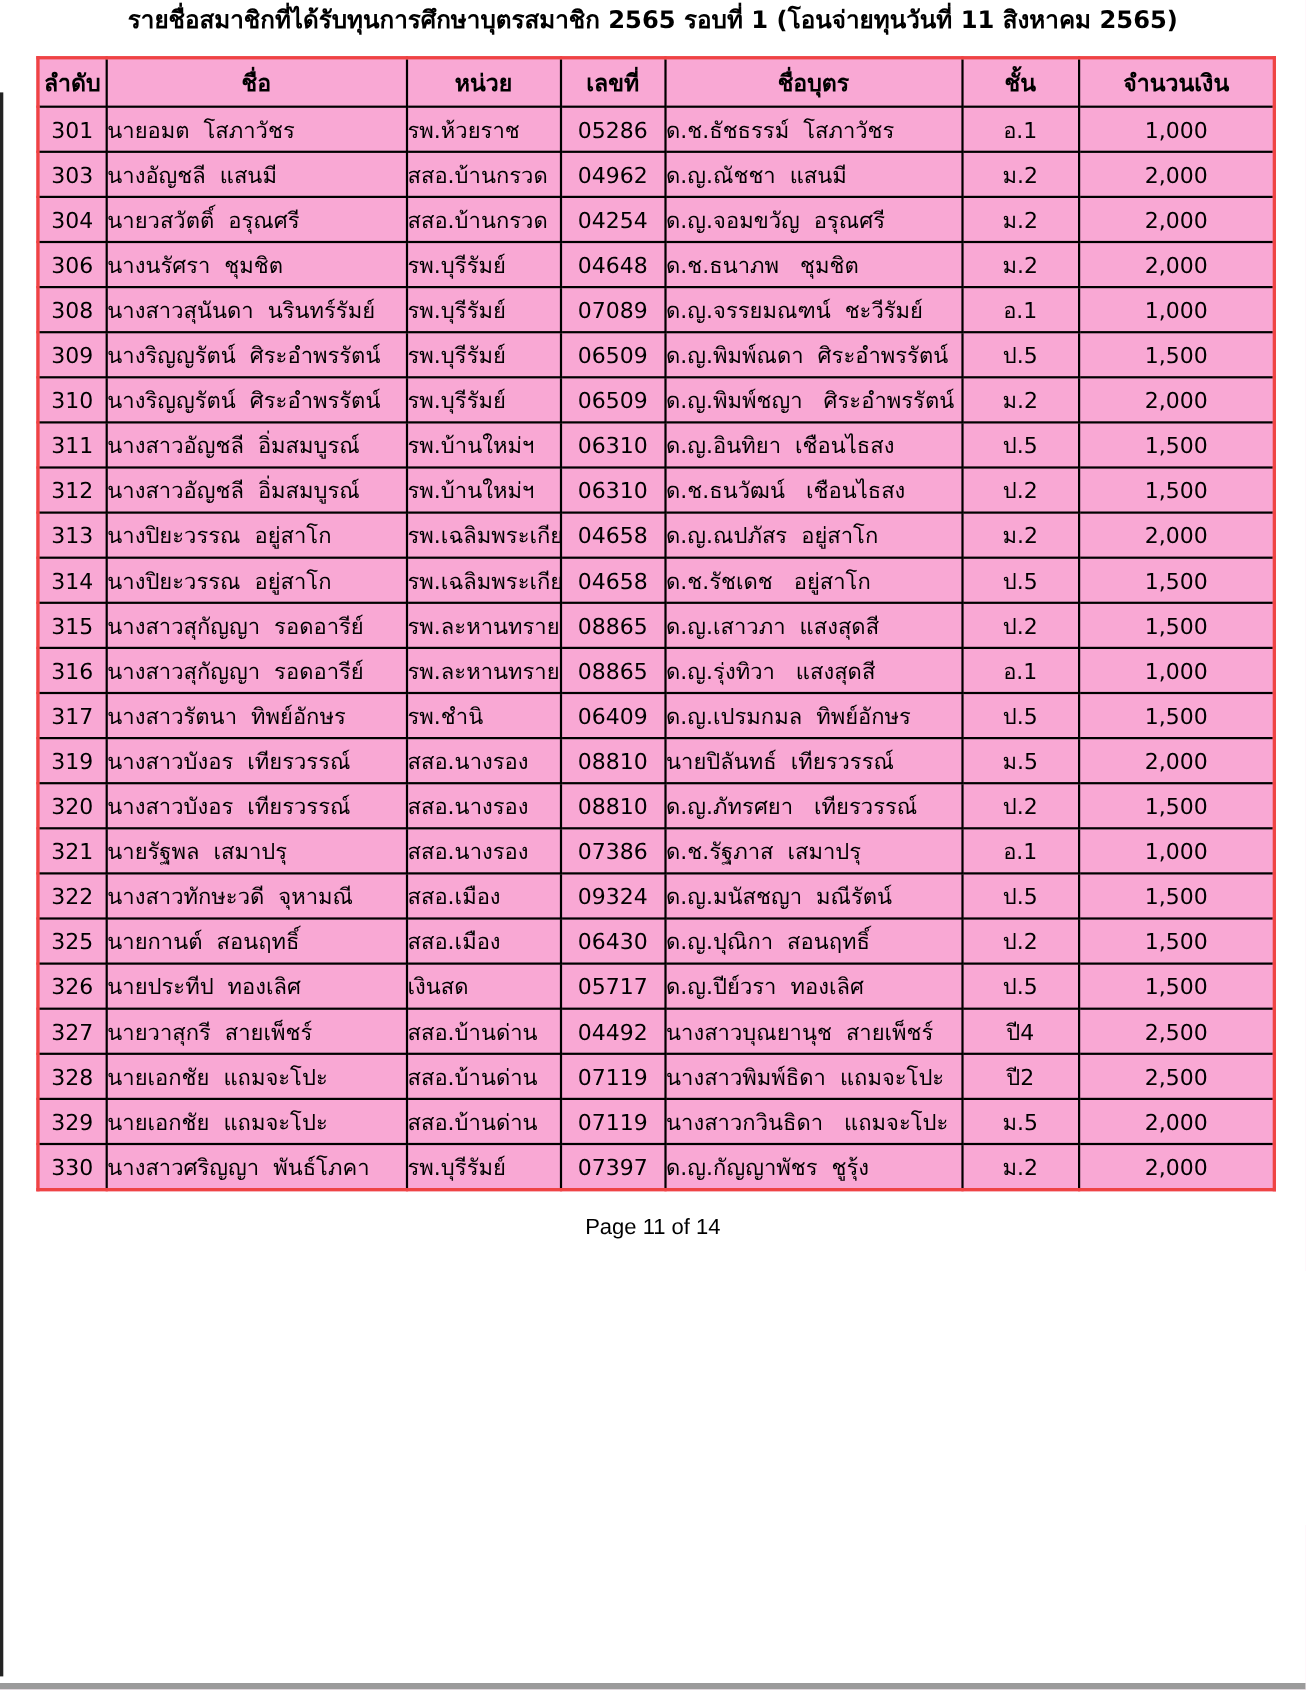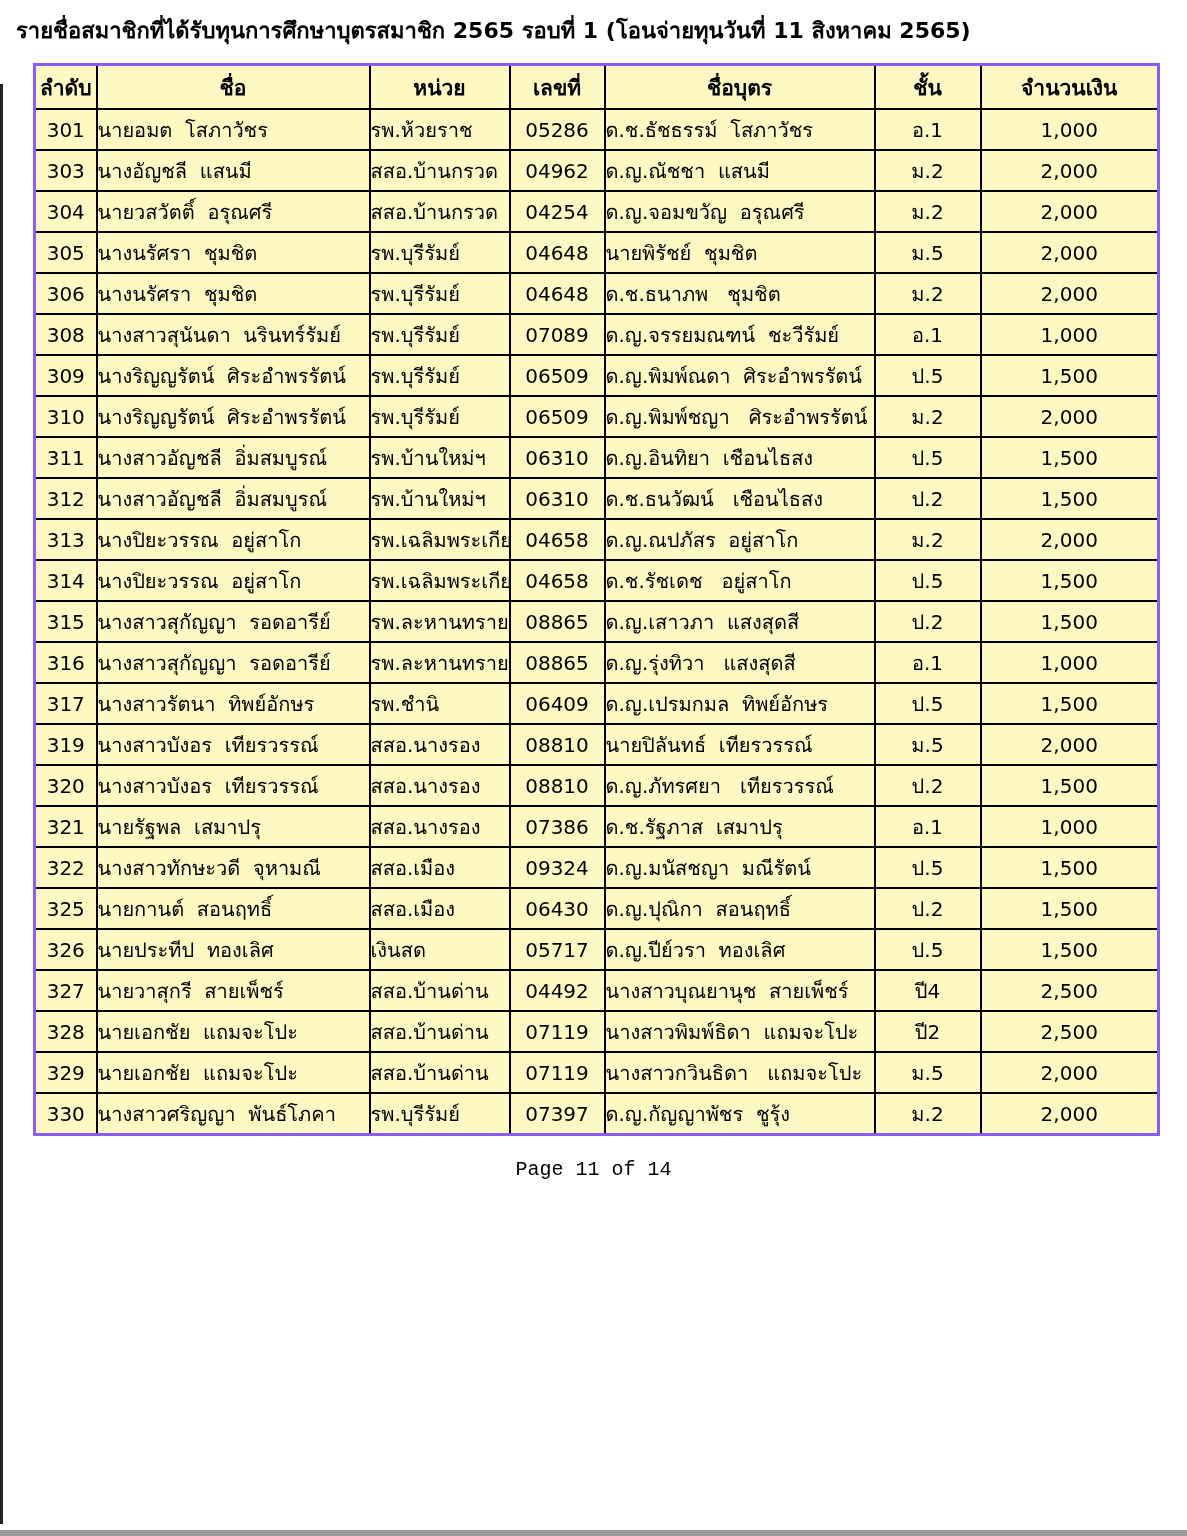--- a/index.html
+++ b/index.html
@@ -21,32 +21,33 @@
     width: 3px; height: 1440px;
     background: #222;
   }
   .scan-edge-bottom {
     position: absolute;
     left: 0; bottom: 0;
     width: 100%; height: 6px;
     background: #9b9b9b;
   }
   .doc-title {
-    margin: 16px;
+    margin: 4px;
+    text-align: center;
     font-size: 22px;
     font-weight: bold;
     line-height: 30px;
   }
   table.scholarship {
     border-collapse: collapse;
     table-layout: fixed;
     margin: 17px 0 0 33px;
     width: 1124px;
-    border: 3px solid #8b5cf6;
-    background: #fef9c3;
+    border: 3px solid #ef4444;
+    background: #f9a8d4;
   }
   table.scholarship th,
   table.scholarship td {
     border: 2px solid #000;
     overflow: hidden;
     vertical-align: middle;
   }
   table.scholarship th {
     height: 42px;
     font-size: 21px;
@@ -59,21 +60,21 @@
     font-size: 20px;
     padding: 0;
   }
   td.al-left  { text-align: left;  padding-left: 6px;  white-space: pre; }
   td.al-center{ text-align: center; }
   td.al-right { text-align: center; padding-right: 14px; }
   .page-footer {
     text-align: center;
     margin-top: 22px;
     font-size: 20px;
-    font-family: Liberation Mono, monospace;
+    font-family: Liberation Sans, sans-serif;
   }
 </style>
 </head>
 <body>
 
 <div class="scan-edge-left"></div>
 <div class="scan-edge-bottom"></div>
 
 <div class="doc-title">รายชื่อสมาชิกที่ได้รับทุนการศึกษาบุตรสมาชิก 2565 รอบที่ 1 (โอนจ่ายทุนวันที่ 11 สิงหาคม 2565)</div>
 
@@ -120,29 +121,20 @@
       <tr>
         <td class="al-center">304</td>
         <td class="al-left">นายวสวัตติ์  อรุณศรี</td>
         <td class="al-left">สสอ.บ้านกรวด</td>
         <td class="al-center">04254</td>
         <td class="al-left">ด.ญ.จอมขวัญ  อรุณศรี</td>
         <td class="al-center">ม.2</td>
         <td class="al-right">2,000</td>
       </tr>
       <tr>
-        <td class="al-center">305</td>
-        <td class="al-left">นางนรัศรา  ชุมชิต</td>
-        <td class="al-left">รพ.บุรีรัมย์</td>
-        <td class="al-center">04648</td>
-        <td class="al-left">นายพิรัชย์  ชุมชิต</td>
-        <td class="al-center">ม.5</td>
-        <td class="al-right">2,000</td>
-      </tr>
-      <tr>
         <td class="al-center">306</td>
         <td class="al-left">นางนรัศรา  ชุมชิต</td>
         <td class="al-left">รพ.บุรีรัมย์</td>
         <td class="al-center">04648</td>
         <td class="al-left">ด.ช.ธนาภพ   ชุมชิต</td>
         <td class="al-center">ม.2</td>
         <td class="al-right">2,000</td>
       </tr>
       <tr>
         <td class="al-center">308</td>

